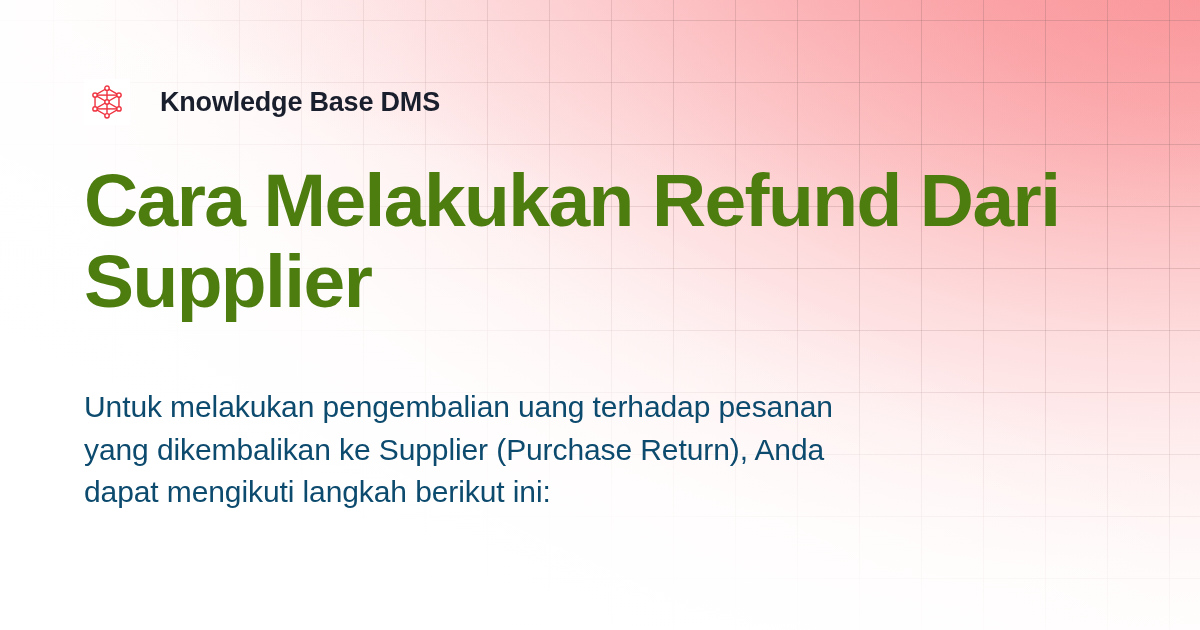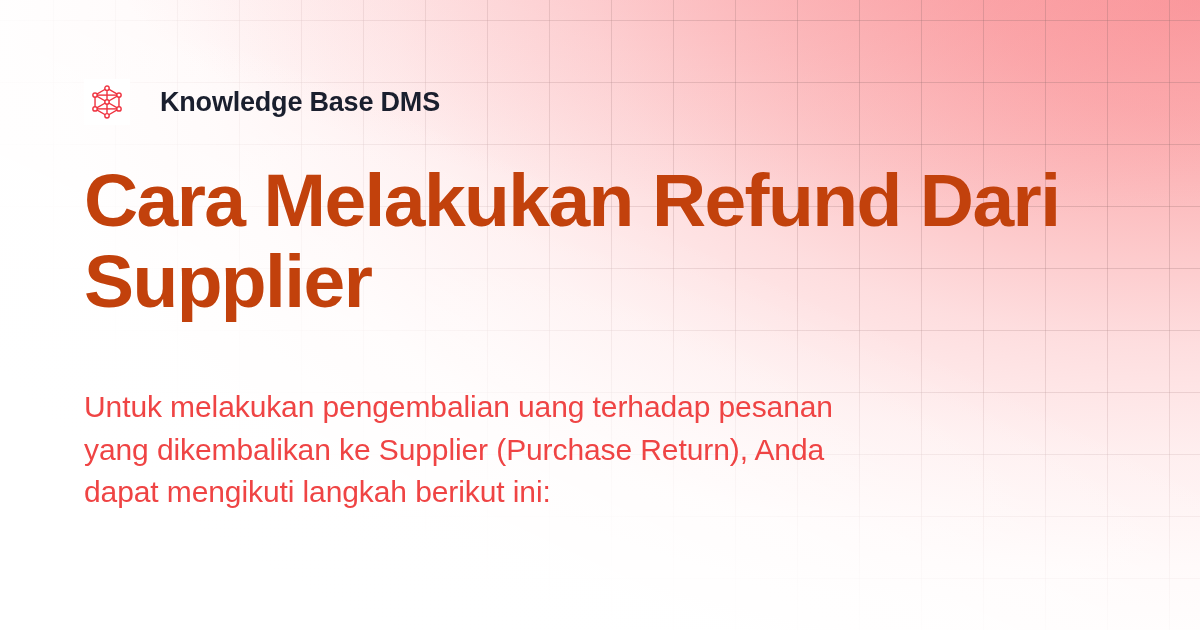--- a/index.html
+++ b/index.html
@@ -151,34 +151,34 @@
   .headline {
     position: absolute;
     top: 160px;
     left: 0;
     width: 1010px;
     margin: 0;
     font-size: 75px;
     font-weight: 700;
     line-height: 1.08;
     letter-spacing: -1.6px;
-    color: #c2410c;
+    color: #4d7c0f;
   }
 
   .summary {
     position: absolute;
     top: 386px;
     left: 0;
     width: 800px;
     margin: 0;
     font-size: 30px;
     font-weight: 400;
     line-height: 1.42;
     letter-spacing: -0.1px;
-    color: #ef4444;
+    color: #0c4a6e;
     font-stretch: condensed;
     white-space: pre-line;
   }
 </style>
 </head>
 <body>
 
 <div id="canvas">
 
   <div class="bg-wash"></div>

